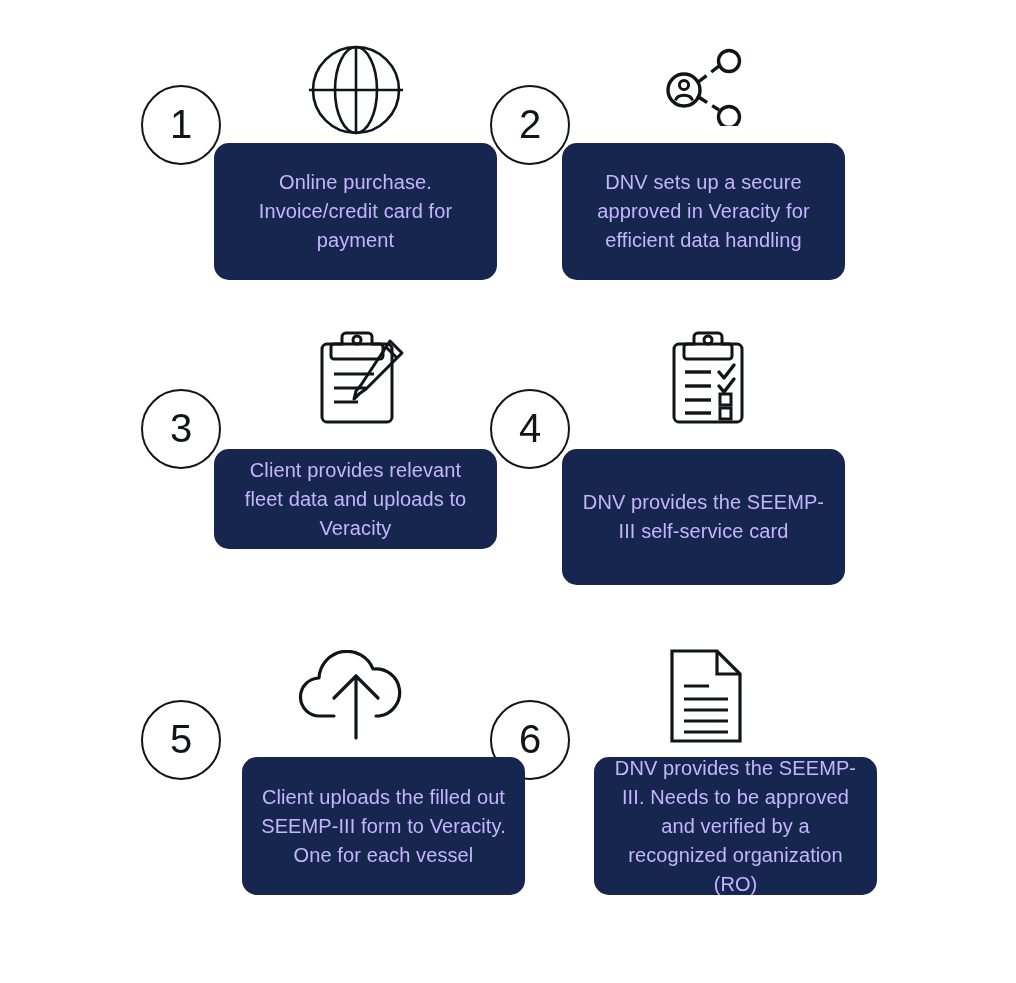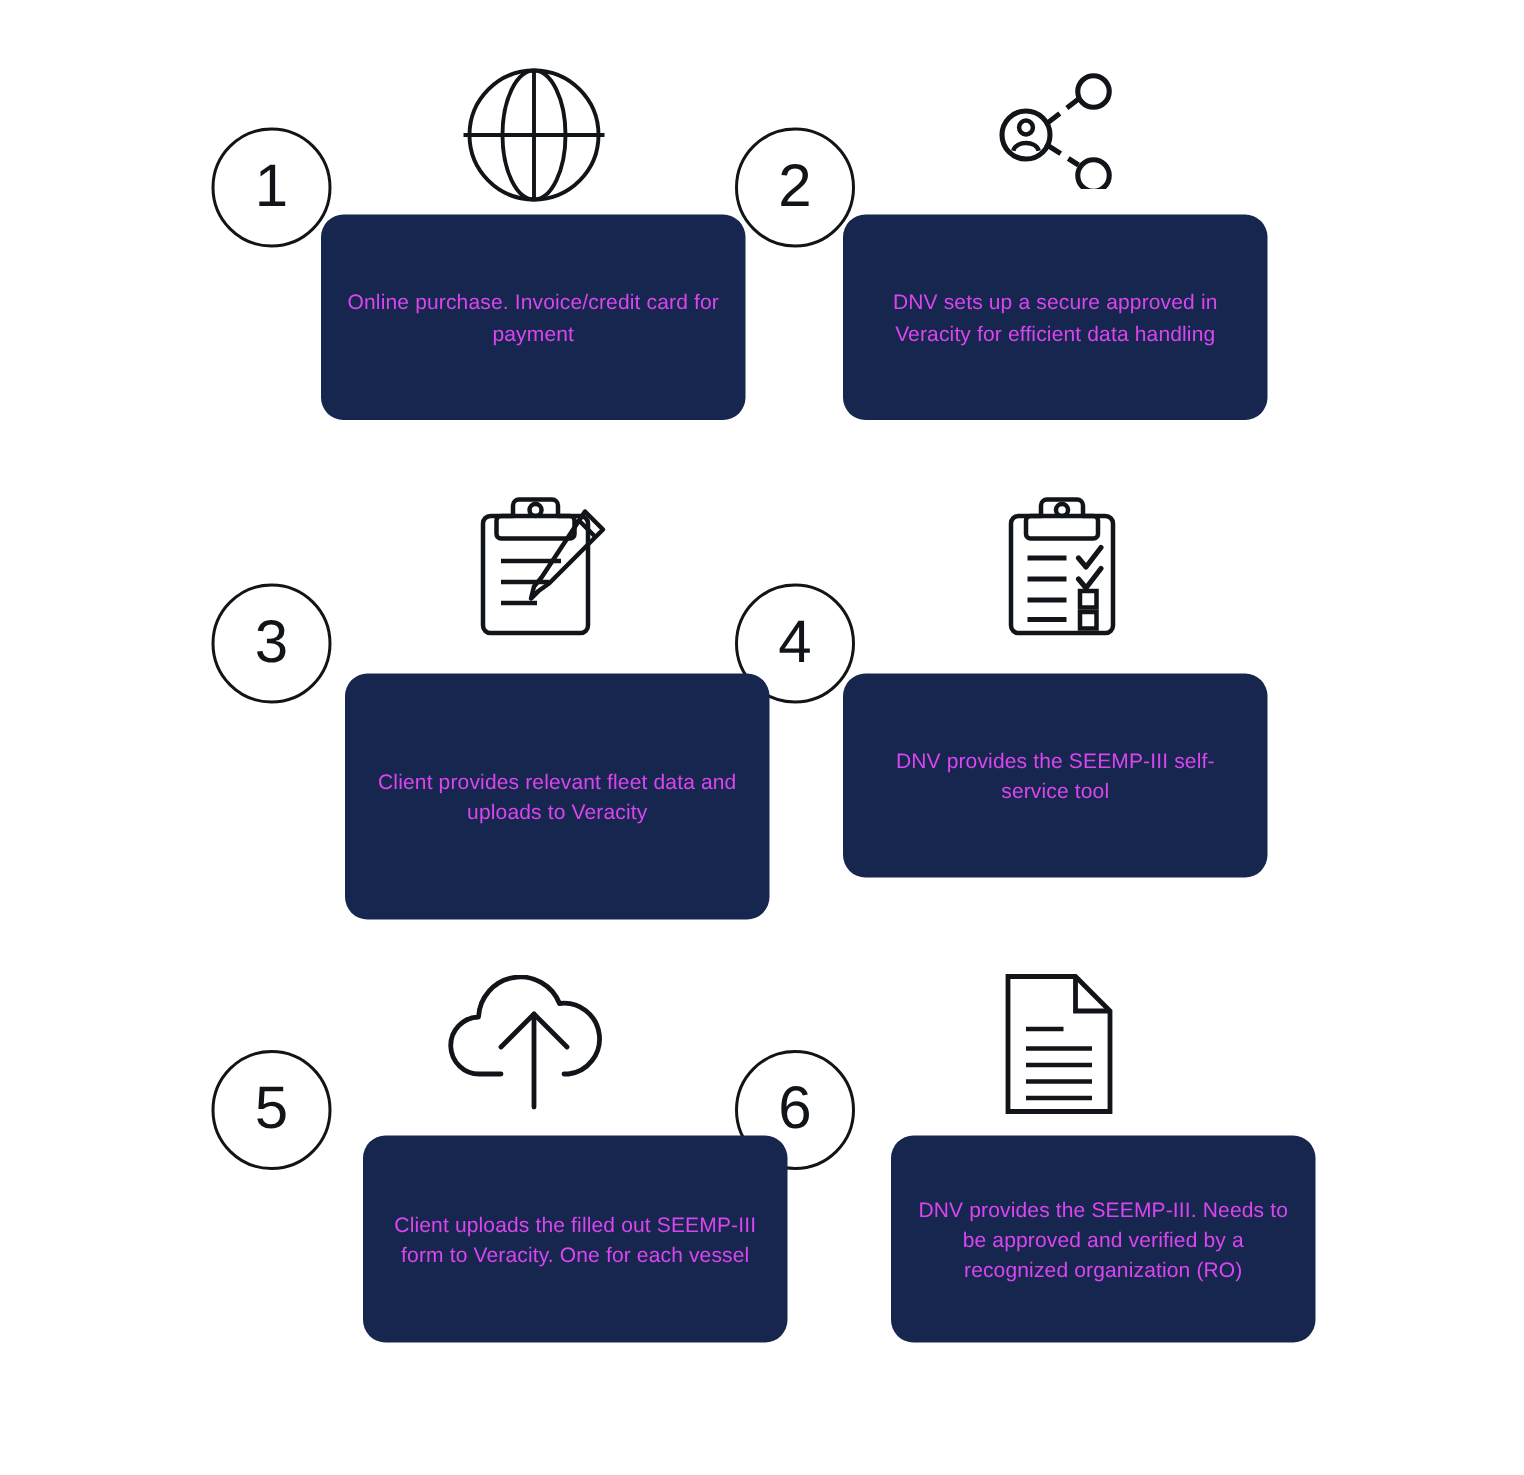--- a/index.html
+++ b/index.html
@@ -66,23 +66,23 @@
     background: #17264f;
     border-radius: 15px;
     z-index: 4;
     display: flex;
     align-items: center;
     justify-content: center;
     padding: 10px 16px;
   }
   .card p {
     margin: 0;
-    color: #d946ef;
+    color: #c4b5fd;
     font-family: "Liberation Sans", sans-serif;
-    font-size: 14px;
+    font-size: 20px;
     line-height: 1.45;
     text-align: center;
     letter-spacing: 0.1px;
   }
 </style>
 </head>
 <body>
 
 <div id="canvas">
 
@@ -154,21 +154,21 @@
           <line x1="69" y1="16" x2="81" y2="28"></line>
           <line x1="43" y1="64" x2="38" y2="69"></line>
         </g>
       </svg>
     </div>
 
     <div class="num-circle" style="left:141px; top:389px;">
       <span>3</span>
     </div>
 
-    <div class="card" style="left:214px; top:449px; height:164px;margin-left:16px;">
+    <div class="card" style="left:214px; top:449px; height:100px;">
       <p>Client provides relevant fleet data and uploads to Veracity</p>
     </div>
   </div>
 
   <div class="step">
 
     <div class="step-icon" style="left:668px; top:330px;">
       <svg width="80" height="96" viewBox="0 0 80 96">
         <g fill="none" stroke="#111418" stroke-width="3" stroke-linejoin="round">
           <rect x="6" y="14" width="68" height="78" rx="5"></rect>
@@ -190,21 +190,21 @@
           <rect x="52" y="78" width="11" height="11"></rect>
         </g>
       </svg>
     </div>
 
     <div class="num-circle" style="left:490px; top:389px;">
       <span>4</span>
     </div>
 
     <div class="card" style="left:562px; top:449px; height:136px;">
-      <p>DNV provides the SEEMP-III self-service tool</p>
+      <p>DNV provides the SEEMP-III self-service card</p>
     </div>
   </div>
 
   <div class="step">
 
     <div class="step-icon" style="left:298px; top:650px;">
       <svg width="116" height="92" viewBox="0 0 116 92">
         <g fill="none" stroke="#111418" stroke-width="3.2" stroke-linejoin="round" stroke-linecap="round">
           <path d="M36 66 H22 a19 19 0 0 1 -1 -38 a28 28 0 0 1 54 -9 a21 21 0 0 1 6 47 H78"></path>
           <line x1="58" y1="26" x2="58" y2="88"></line>

